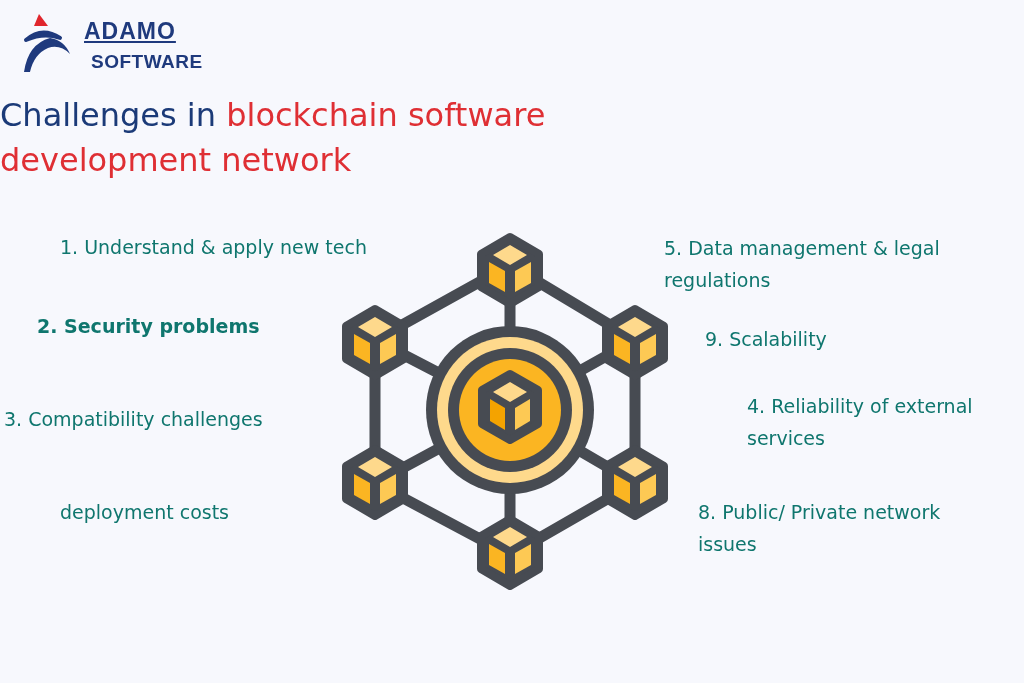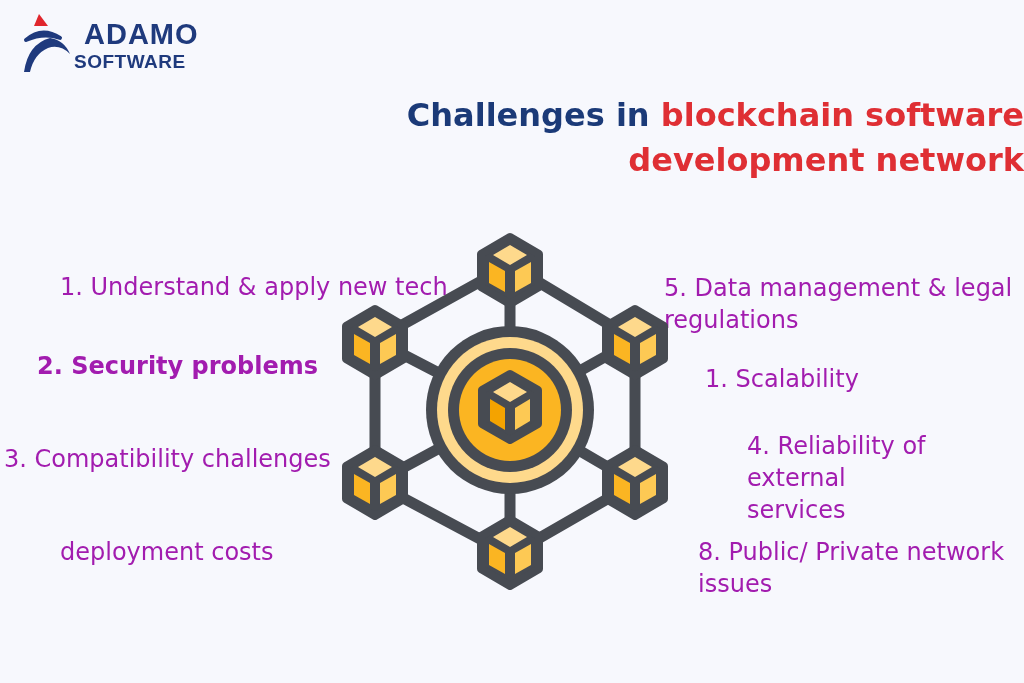--- a/index.html
+++ b/index.html
@@ -7,38 +7,38 @@
       width: 1024px; height: 683px; overflow: hidden;
       background: #f7f8fd;
       font-family: "DejaVu Sans", sans-serif;
       position: relative;
     }
     .logo { position: absolute; left: 22px; top: 14px; width: 220px; height: 60px; }
     .logo svg.mark { position: absolute; left: 0; top: 0; }
     .logo .brand1 {
       position: absolute; left: 62px; top: 4px;
       font-family: "Liberation Sans", sans-serif; font-weight: bold;
-      font-size: 29px; color: #1f3a7d; letter-spacing: 1px;
+      font-size: 23px; color: #1f3a7d; letter-spacing: 1px; text-decoration: underline;
     }
     .logo .brand2 {
-      position: absolute; left: 52px; top: 37px;
+      position: absolute; left: 69px; top: 37px;
       font-family: "Liberation Sans", sans-serif; font-weight: bold;
       font-size: 19px; color: #1f3a7d; letter-spacing: 0.5px;
     }
     .title {
       position: absolute; left: 0; top: 93px; width: 1024px;
-      text-align: right; font-family: "DejaVu Sans", sans-serif;
-      font-weight: bold; font-size: 32px; line-height: 45px;
+      text-align: left; font-family: "DejaVu Sans", sans-serif;
+      font-weight: normal; font-size: 32px; line-height: 45px;
     }
     .title .blue { color: #1b3a78; }
     .title .red { color: #df2f34; }
     .item {
-      position: absolute; color: #a21caf;
+      position: absolute; color: #0f766e;
       font-family: "DejaVu Sans", sans-serif;
-      font-size: 24px; line-height: 32px; margin-top: 40px;
+      font-size: 19px; line-height: 32px;
     }
     svg.network { position: absolute; left: 0; top: 0; }
   </style>
 </head>
 <body>
 
 <div class="logo">
   <svg class="mark" width="56" height="60" viewBox="0 0 56 60">
     <polygon points="17,0 12,12 26,12" fill="#e0262d"></polygon>
     <path d="M4,26 Q20,12 38,24 Q22,18 4,26 Z" fill="#1f3a7d" stroke="#1f3a7d" stroke-width="4" stroke-linejoin="round"></path>
@@ -66,21 +66,21 @@
 </div>
 <div class="item" style="left:60px; top:496px;">
   <div>deployment costs</div>
 </div>
 
 <div class="item" style="left:664px; top:232px;">
   <div>5. Data management &amp; legal</div>
   <div>regulations</div>
 </div>
 <div class="item" style="left:705px; top:323px;">
-  <div>1. Scalability</div>
+  <div>9. Scalability</div>
 </div>
 <div class="item" style="left:747px; top:390px;">
   <div>4. Reliability of external</div>
   <div>services</div>
 </div>
 <div class="item" style="left:698px; top:496px;">
   <div>8. Public/ Private network</div>
   <div>issues</div>
 </div>
 

